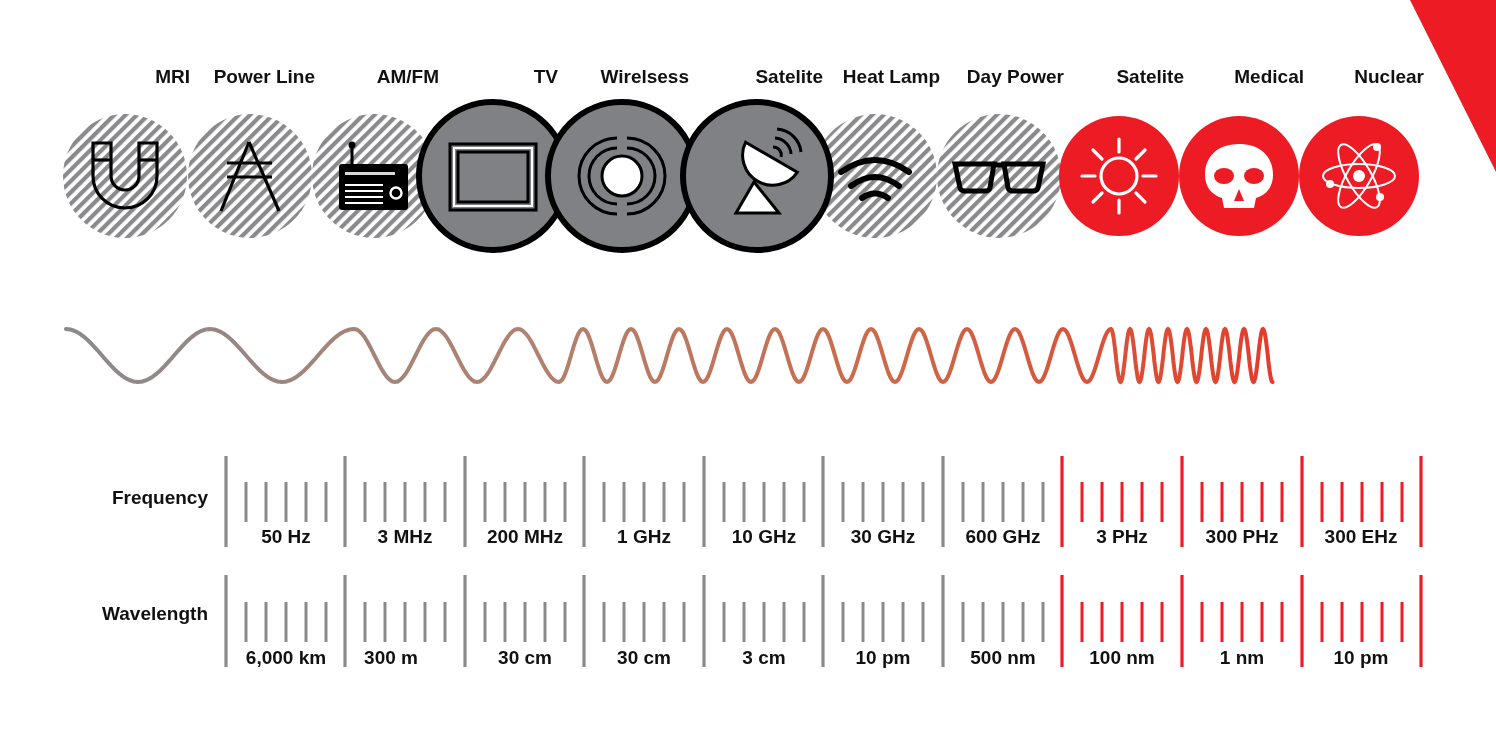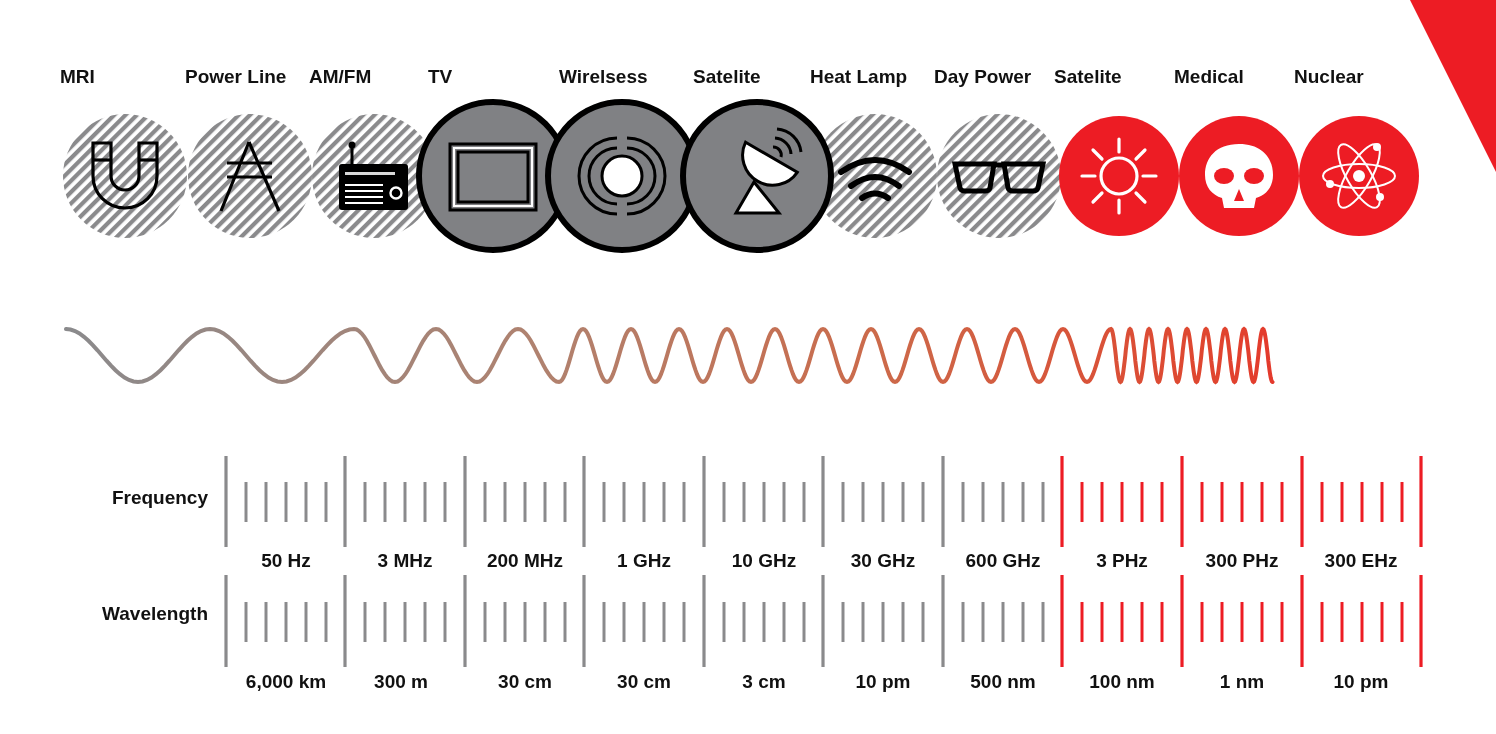--- a/index.html
+++ b/index.html
@@ -1,20 +1,20 @@
 <!DOCTYPE html>
 <html><head>
 <meta charset="utf-8">
 <style>
   html, body { margin: 0; padding: 0; background: #ffffff; }
   body { width: 1496px; height: 734px; position: relative; overflow: hidden; font-family: "Liberation Sans", "DejaVu Sans", sans-serif; }
   #canvas { position: absolute; left: 0; top: 0; }
-  .cat-label { position: absolute; top: 66px; width: 130px; margin-left: -65px; text-align: left; font-weight: bold; font-size: 19px; color: #111; white-space: nowrap; }
+  .cat-label { position: absolute; top: 66px; width: 130px; margin-left: -65px; text-align: right; font-weight: bold; font-size: 19px; color: #111; white-space: nowrap; }
   .row-label { position: absolute; width: 200px; text-align: right; font-weight: bold; font-size: 19px; color: #111; }
-  .tick-label { position: absolute; width: 110px; margin-left: -55px; text-align: center; font-weight: bold; font-size: 19px; color: #111; white-space: nowrap; margin-top: 24px; }
+  .tick-label { position: absolute; width: 110px; margin-left: -55px; text-align: center; font-weight: bold; font-size: 19px; color: #111; white-space: nowrap; }
 </style>
 </head>
 <body>
 
 <svg id="canvas" width="1496" height="734" viewBox="0 0 1496 734" xmlns="http://www.w3.org/2000/svg">
   <defs>
     <pattern id="hatch" patternUnits="userSpaceOnUse" width="8" height="8" patternTransform="rotate(45)">
       <rect width="8" height="8" fill="#ffffff"></rect>
       <rect width="4.2" height="8" fill="#8a8a8c"></rect>
     </pattern>
@@ -308,21 +308,21 @@
   <div class="tick-label" style="left:644px; top:526px">1 GHz</div>
   <div class="tick-label" style="left:764px; top:526px">10 GHz</div>
   <div class="tick-label" style="left:883px; top:526px">30 GHz</div>
   <div class="tick-label" style="left:1003px; top:526px">600 GHz</div>
   <div class="tick-label" style="left:1122px; top:526px">3 PHz</div>
   <div class="tick-label" style="left:1242px; top:526px">300 PHz</div>
   <div class="tick-label" style="left:1361px; top:526px">300 EHz</div>
 </div>
 <div>
   <div class="tick-label" style="left:286px; top:647px">6,000 km</div>
-  <div class="tick-label" style="left:401px; top:647px">300 m</div>
+  <div class="tick-label" style="left:391px; top:647px">300 m</div>
   <div class="tick-label" style="left:525px; top:647px">30 cm</div>
   <div class="tick-label" style="left:644px; top:647px">30 cm</div>
   <div class="tick-label" style="left:764px; top:647px">3 cm</div>
   <div class="tick-label" style="left:883px; top:647px">10 pm</div>
   <div class="tick-label" style="left:1003px; top:647px">500 nm</div>
   <div class="tick-label" style="left:1122px; top:647px">100 nm</div>
   <div class="tick-label" style="left:1242px; top:647px">1 nm</div>
   <div class="tick-label" style="left:1361px; top:647px">10 pm</div>
 </div>
 

